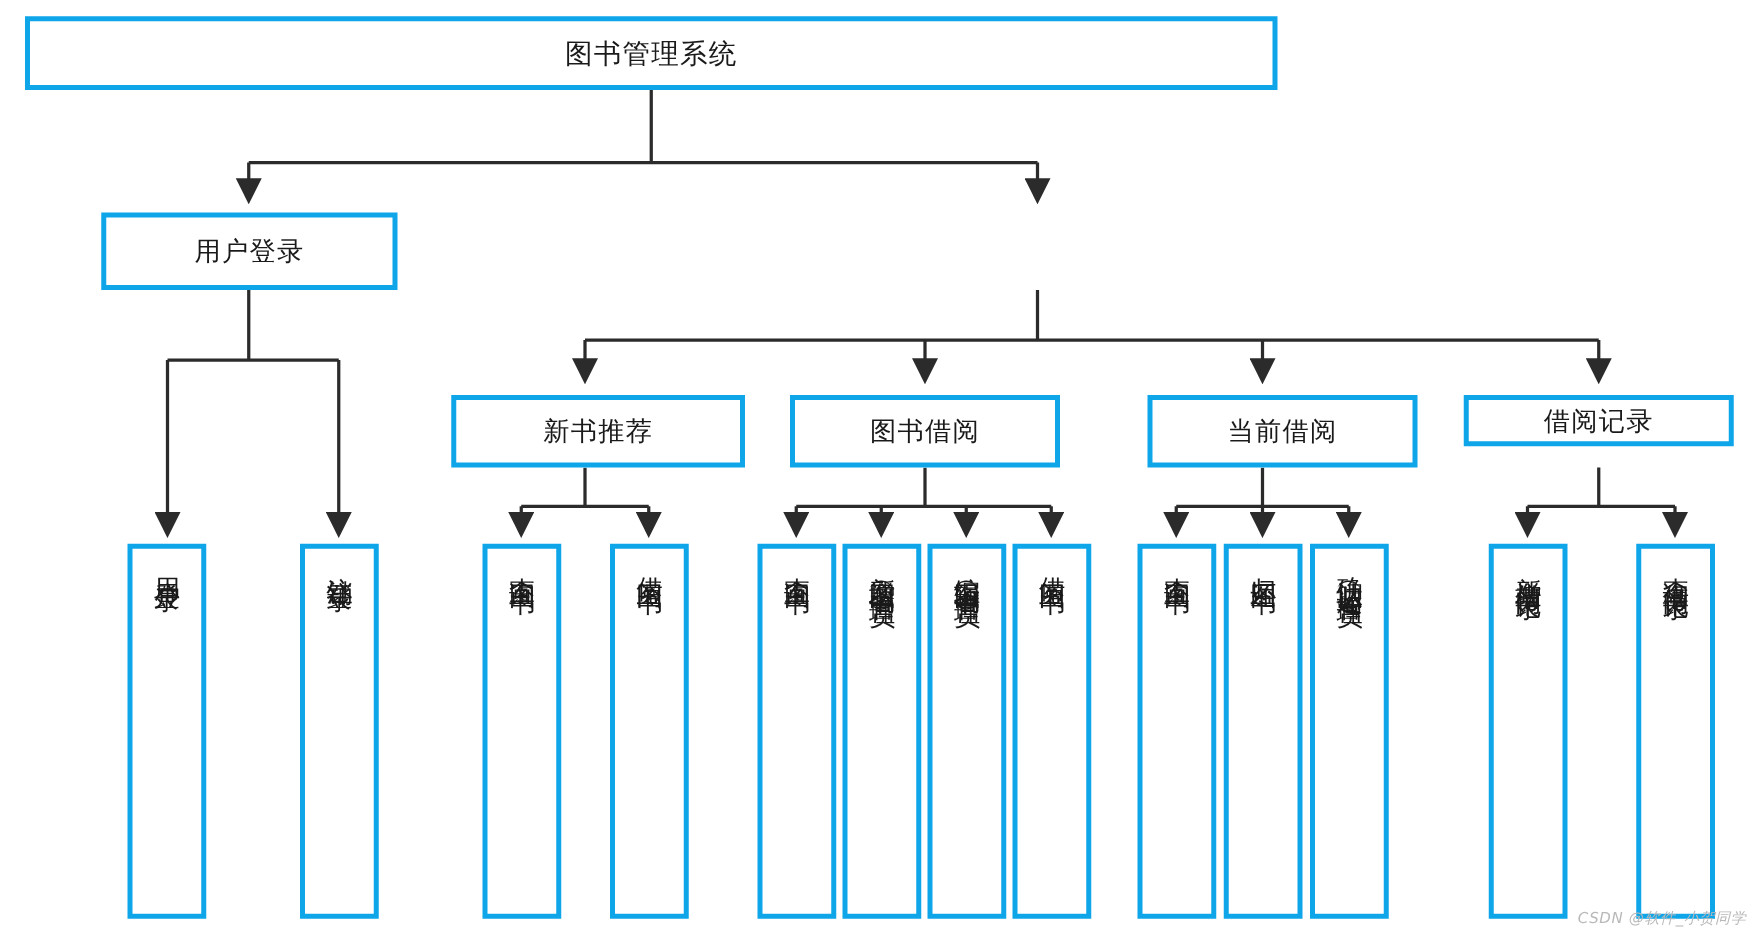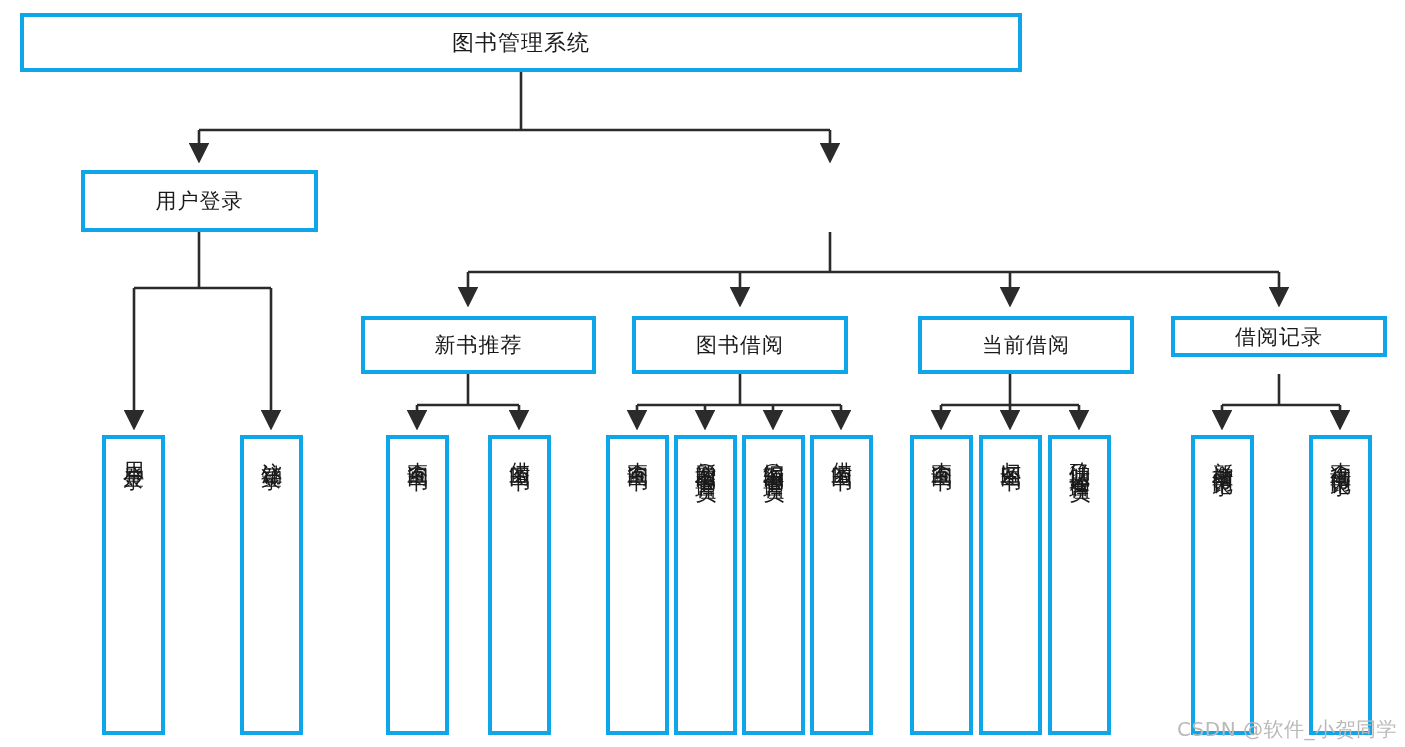--- a/index.html
+++ b/index.html
@@ -54,24 +54,25 @@
     white-space: nowrap;
     color: #1a1a1a;
   }
   .node.root {
     font-size: 22px;
   }
   #watermark {
     position: absolute;
     right: 8px;
     bottom: 4px;
-    font-size: 20px;
+    font-size: 12px;
     color: #b9b9b9;
     letter-spacing: 0.5px;
     white-space: nowrap;
+    font-style: italic;
   }
 </style>
 </head>
 <body>
 
 <div id="canvas">
 
   <svg id="wires" viewBox="0 0 1405 747" xmlns="http://www.w3.org/2000/svg">
     <defs>
       <marker id="arrow" viewBox="0 0 12 12" refX="10" refY="6" markerWidth="8" markerHeight="8" orient="auto-start-reverse">

